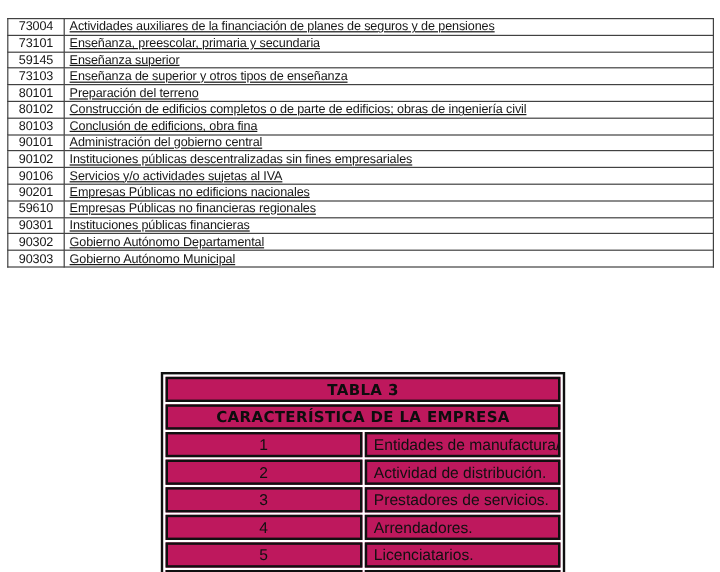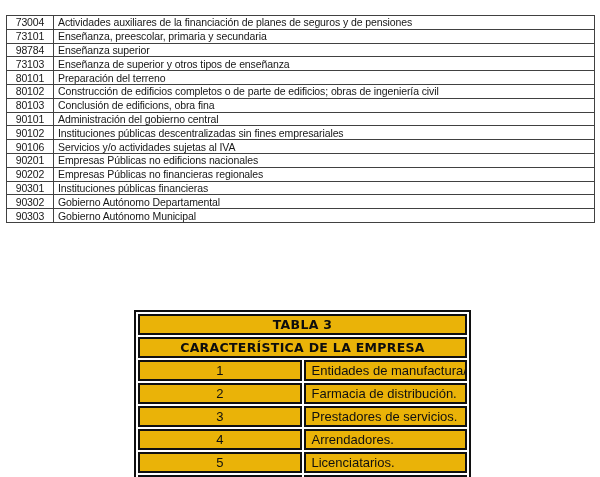--- a/index.html
+++ b/index.html
@@ -39,41 +39,42 @@
     overflow: hidden;
     background: #ffffff;
     vertical-align: middle;
   }
   .activity-table td.code {
     width: 47px;
     text-align: center;
   }
   .activity-table td.desc {
     padding-left: 4px;
+    text-decoration: underline;
   }
 
   
   .tabla3-wrap {
     position: absolute;
     left: 134px;
     top: 310px;
     width: 337px;
     box-sizing: border-box;
     border: 2px solid #101010;
     background: #ffffff;
   }
   .tabla3 {
     width: 100%;
     border-collapse: separate;
     border-spacing: 2px;
     table-layout: fixed;
   }
   .tabla3 td {
     border: 2px solid #101010;
-    background: #eab308;
+    background: #be185d;
     box-sizing: content-box;
     height: 14px;
     line-height: 15px;
     padding: 1px 2px;
     overflow: hidden;
     white-space: nowrap;
     vertical-align: middle;
   }
   .tabla3 td.t3-header {
     font-family: "DejaVu Sans", sans-serif;
@@ -104,21 +105,21 @@
     <td class="code">73004</td>
     <td class="desc">Actividades auxiliares de la financiación de planes de seguros y de pensiones</td>
   </tr>
 
   <tr>
     <td class="code">73101</td>
     <td class="desc">Enseñanza, preescolar,  primaria y secundaria</td>
   </tr>
 
   <tr>
-    <td class="code">98784</td>
+    <td class="code">59145</td>
     <td class="desc">Enseñanza superior</td>
   </tr>
 
   <tr>
     <td class="code">73103</td>
     <td class="desc">Enseñanza de superior y otros tipos de enseñanza</td>
   </tr>
 
 
   <tr>
@@ -151,21 +152,21 @@
     <td class="code">90106</td>
     <td class="desc">Servicios y/o actividades sujetas al IVA</td>
   </tr>
 
   <tr>
     <td class="code">90201</td>
     <td class="desc">Empresas Públicas no edificions nacionales</td>
   </tr>
 
   <tr>
-    <td class="code">90202</td>
+    <td class="code">59610</td>
     <td class="desc">Empresas Públicas no financieras regionales</td>
   </tr>
 
   <tr>
     <td class="code">90301</td>
     <td class="desc">Instituciones públicas financieras</td>
   </tr>
 
   <tr>
     <td class="code">90302</td>
@@ -190,21 +191,21 @@
       </tr>
     </tbody>
     <tbody id="tabla3-tbody">
   <tr>
     <td class="t3-num">1</td>
     <td class="t3-desc">Entidades de manufactura/producción.</td>
   </tr>
 
   <tr>
     <td class="t3-num">2</td>
-    <td class="t3-desc">Farmacia de distribución.</td>
+    <td class="t3-desc">Actividad de distribución.</td>
   </tr>
 
   <tr>
     <td class="t3-num">3</td>
     <td class="t3-desc">Prestadores de servicios.</td>
   </tr>
 
   <tr>
     <td class="t3-num">4</td>
     <td class="t3-desc">Arrendadores.</td>

